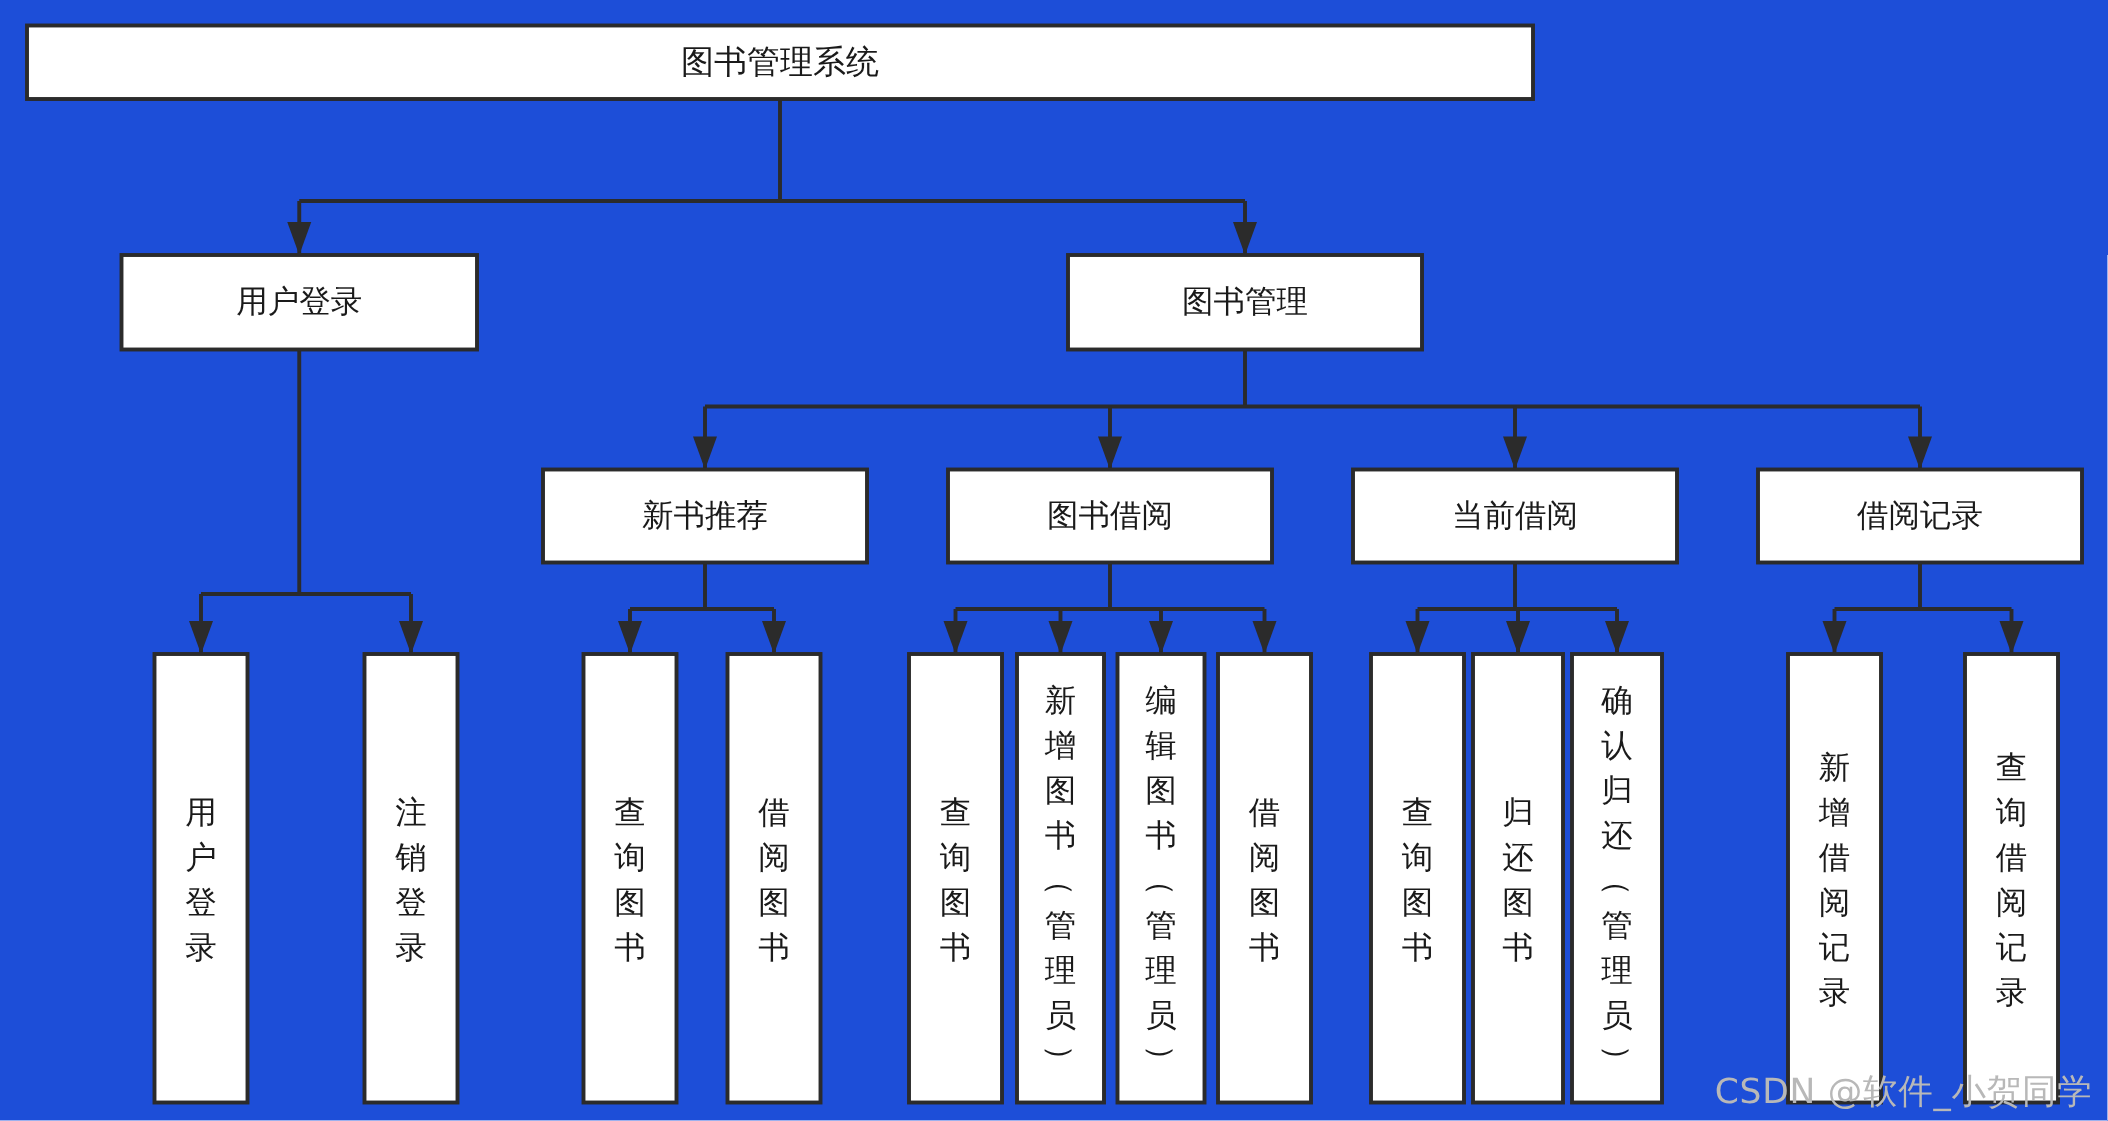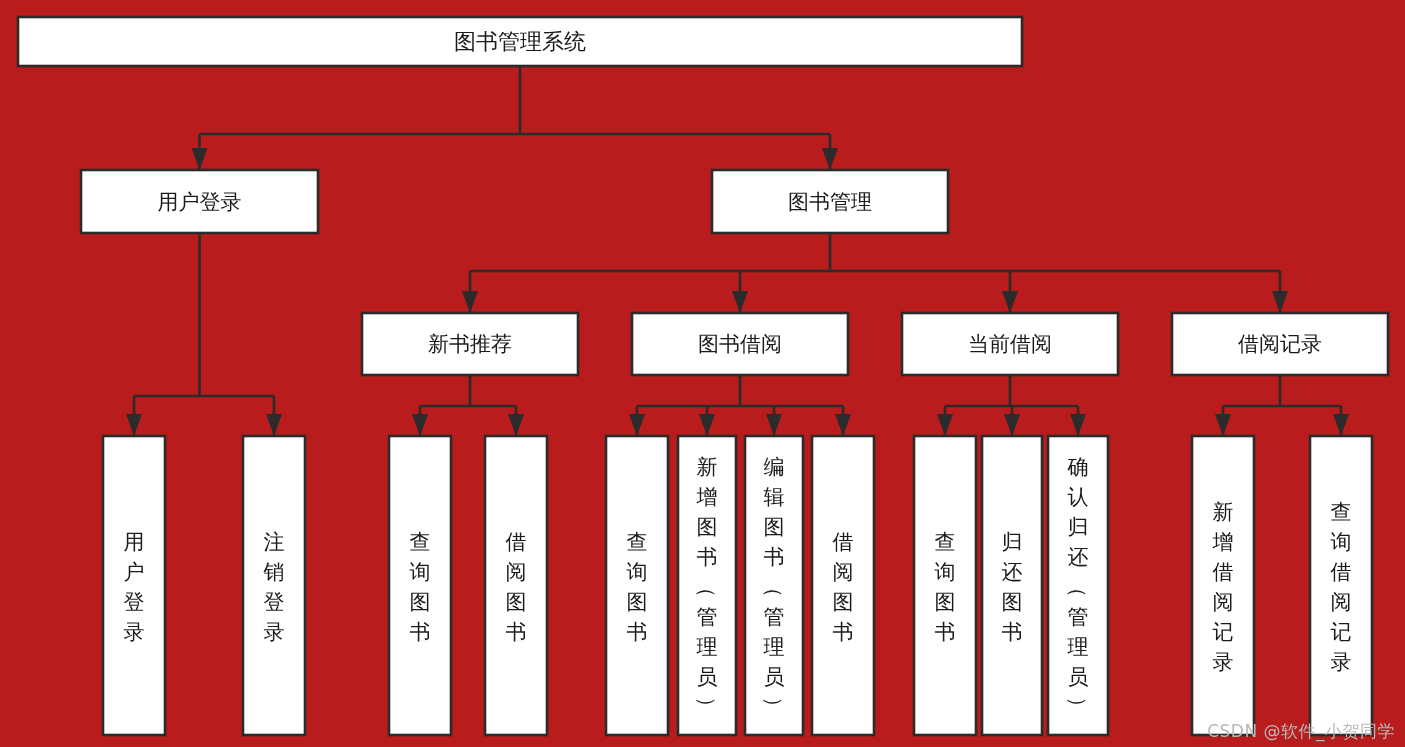--- a/index.html
+++ b/index.html
@@ -8,21 +8,21 @@
     padding: 0;
     background: #ffffff;
   }
   body {
     font-family: "DejaVu Sans", "Liberation Sans", sans-serif;
   }
   #diagram-root {
     position: relative;
     width: 1405px;
     height: 747px;
-    background: #b91c1c;
+    background: #1d4ed8;
     overflow: hidden;
   }
   svg.flow {
     position: absolute;
     left: 0;
     top: 0;
     width: 1405px;
     height: 747px;
     display: block;
   }
@@ -58,21 +58,21 @@
     fill: #1a1a1a;
     font-family: "DejaVu Sans", "Liberation Sans", sans-serif;
     font-size: 21px;
     text-anchor: middle;
   }
   .watermark {
     position: absolute;
     right: 10px;
     bottom: 4px;
     color: #b8b8b8;
-    font-size: 17px;
+    font-size: 23px;
     font-family: "DejaVu Sans", "Liberation Sans", sans-serif;
     letter-spacing: 0.5px;
     white-space: nowrap;
     pointer-events: none;
   }
 </style>
 </head>
 <body>
 
 <div id="diagram-root">

